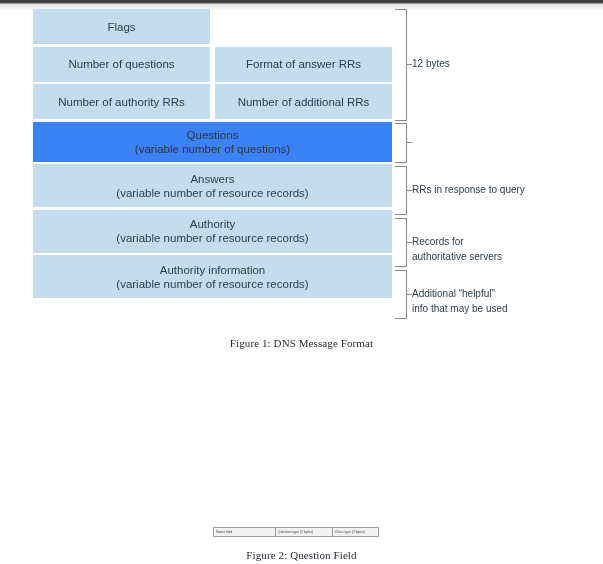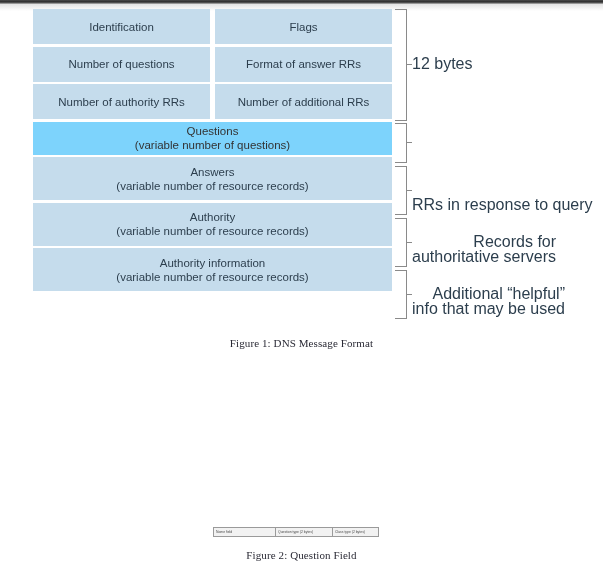--- a/index.html
+++ b/index.html
@@ -63,23 +63,23 @@
   }
   .cell.half {
     width: 177px;
     height: 35px;
   }
   .cell.half.left { margin-right: 5px; }
   .cell.full {
     width: 359px;
   }
   .cell.questions {
-    background: #7dd3fc;
+    background: #3b82f6;
     color: #333333;
-    height: 33px;
+    height: 40px;
   }
   .cell.tall { height: 43px; }
   .cell .ln2 { font-size: 11.5px; }
 
   
   .bracket {
     position: absolute;
     box-sizing: border-box;
     border: 1.2px solid #8a8a8a;
     border-left: none;
@@ -87,25 +87,24 @@
     width: 12px;
   }
   .tick {
     position: absolute;
     width: 6px;
     height: 1.2px;
     background: #8a8a8a;
   }
   .annot {
     position: absolute;
-    font-size: 16px;
+    font-size: 10px;
     line-height: 14.5px;
     color: #2c3e4d;
     white-space: pre-line;
-    text-align: right;
   }
 
   
   .caption {
     position: absolute;
     width: 603px;
     text-align: center;
     font-family: "Liberation Serif", serif;
     font-size: 11px;
     color: #2a2a35;
@@ -142,23 +141,20 @@
 <body>
 
 <div id="top-bar"></div>
 <div id="top-fade"></div>
 
 <div id="figure1">
 
   <div class="fig1-diagram">
 
     <div class="dns-row">
-      <div class="cell half left">
-        <span>Identification</span>
-      </div>
       <div class="cell half">
         <span>Flags</span>
       </div>
     </div>
 
     <div class="dns-row">
       <div class="cell half left">
         <span>Number of questions</span>
       </div>
       <div class="cell half">
@@ -207,21 +203,21 @@
 
   <div class="bracket" style="left:395px; top:9px; height:112px;"></div>
   <div class="tick" style="left:406px; top:64px;"></div>
   <div class="annot" style="left:412px; top:57px;">12 bytes</div>
 
   <div class="bracket" style="left:395px; top:123px; height:40px;"></div>
   <div class="tick" style="left:406px; top:142px;"></div>
 
   <div class="bracket" style="left:395px; top:166px; height:49px;"></div>
   <div class="tick" style="left:406px; top:190px;"></div>
-  <div class="annot" style="left:412px; top:198px;">RRs in response to query</div>
+  <div class="annot" style="left:412px; top:183px;">RRs in response to query</div>
 
   <div class="bracket" style="left:395px; top:218px; height:49px;"></div>
   <div class="tick" style="left:406px; top:242px;"></div>
   <div class="annot" style="left:412px; top:235px;">Records for
 authoritative servers</div>
 
   <div class="bracket" style="left:395px; top:270px; height:49px;"></div>
   <div class="tick" style="left:406px; top:294px;"></div>
   <div class="annot" style="left:412px; top:287px;">Additional “helpful”
 info that may be used</div>

